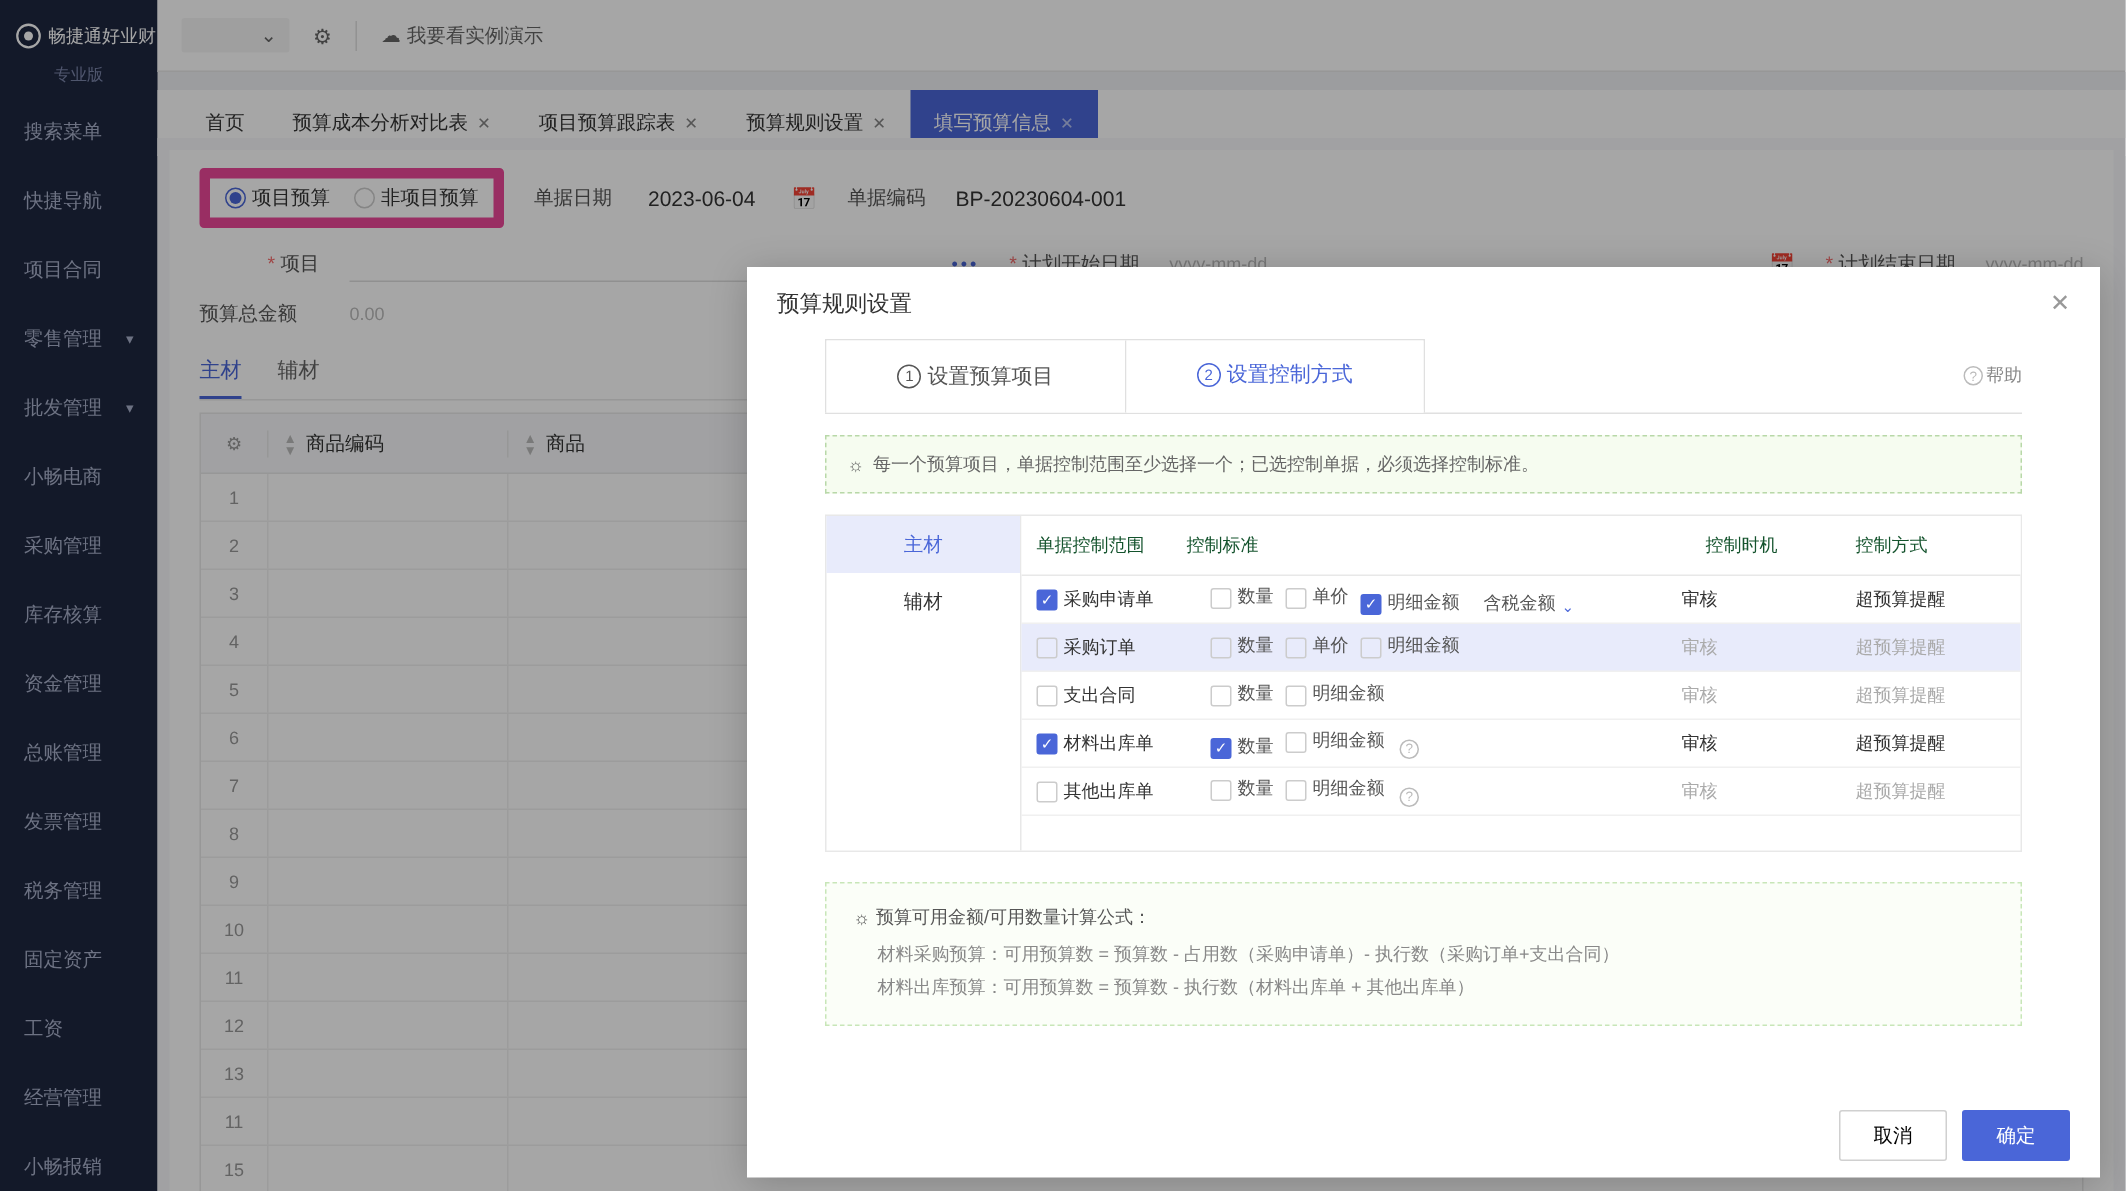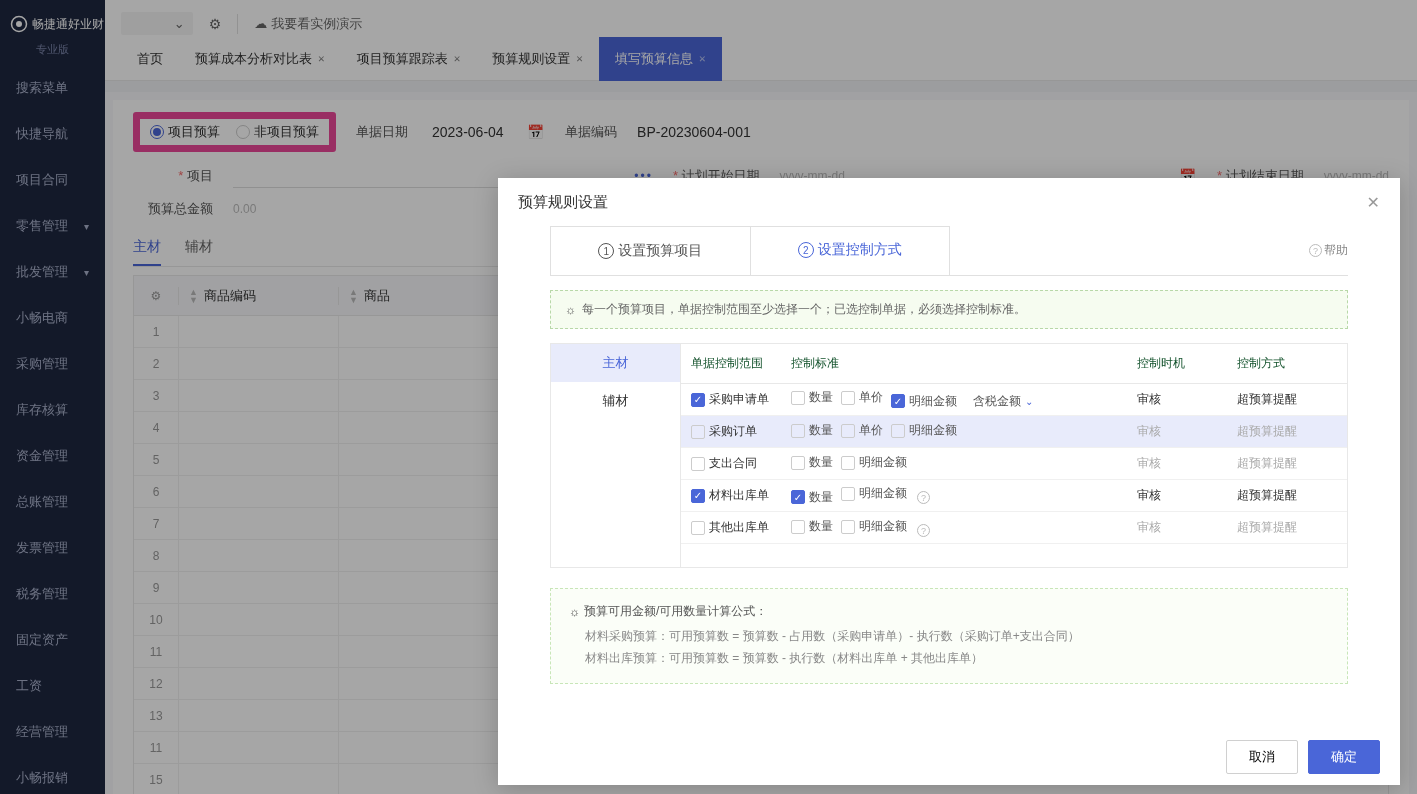--- a/index.html
+++ b/index.html
@@ -9,21 +9,21 @@
 .sidebar-logo svg { margin-right: 4px; }
 .sidebar-version { text-align: center; font-size: 11px; color: #7a84a8; margin-top: -6px; margin-bottom: 8px; }
 .sidebar-item { padding: 14px 16px; font-size: 13px; cursor: pointer; display: flex; align-items: center; justify-content: space-between; }
 .chev { font-size: 10px; }
 .topbar { position: absolute; left: 105px; top: 0; right: 0; height: 48px; background: #fff; display: flex; align-items: center; padding: 0 16px; border-bottom: 1px solid #e8e8e8; }
 .org-select { color: #999; background: #f5f5f5; padding: 4px 60px 4px 8px; border-radius: 2px; font-size: 13px; position: relative; }
 .org-select::after { content: "⌄"; position: absolute; right: 8px; color: #666; }
 .topbar-icon { margin-left: 16px; color: #666; cursor: pointer; font-size: 14px; }
 .topbar-divider { width: 1px; height: 20px; background: #e0e0e0; margin: 0 16px; }
 .demo-link { color: #666; font-size: 13px; display: flex; align-items: center; gap: 4px; cursor: pointer; }
-.tabs { position: absolute; left: 105px; top: 37px; right: 0; height: 44px; background: #fff; display: flex; align-items: center; padding: 0 16px; border-bottom: 1px solid #e8e8e8; font-family: Liberation Mono, monospace; }
+.tabs { position: absolute; left: 105px; top: 60px; right: 0; height: 44px; background: #fff; display: flex; padding: 0 16px; border-bottom: 1px solid #e8e8e8; }
 .tab { padding: 0 16px; height: 44px; display: flex; align-items: center; font-size: 13px; color: #333; cursor: pointer; gap: 6px; }
 .tab.active { background: #4a66d8; color: #fff; }
 .tab-close { font-size: 11px; opacity: 0.6; cursor: pointer; }
 .content { position: absolute; left: 105px; top: 92px; right: 0; bottom: 0; background: #f7f8fa; padding: 8px; overflow: hidden; }
 .form-card { background: #fff; padding: 12px 20px; }
 .form-row { display: flex; align-items: center; gap: 20px; margin-bottom: 12px; flex-wrap: wrap; }
 .radio-g { display: flex; align-items: center; gap: 16px; border: 1px solid rgba(0,0,0,0); }
 .radio-i { display: flex; align-items: center; gap: 4px; font-size: 13px; }
 .radio-dot { width: 14px; height: 14px; border-radius: 50%; border: 1px solid #ccc; display: inline-flex; align-items: center; justify-content: center; }
 .radio-dot.on { border-color: #4a66d8; }
@@ -59,26 +59,26 @@
 .rule-area { display: flex; border: 1px solid #e8e8e8; height: 225px; }
 .rule-side { width: 130px; border-right: 1px solid #e8e8e8; }
 .rule-side-i { padding: 10px; text-align: center; font-size: 13px; cursor: pointer; }
 .rule-side-i.active { background: #e8ebfb; color: #4a66d8; }
 .rule-tbl { flex: 1; display: flex; flex-direction: column; }
 .rt-h { display: flex; height: 40px; align-items: center; background: #fff; border-bottom: 1px solid #e8e8e8; font-size: 12px; color: #14532d; }
 .rt-c1 { width: 100px; padding-left: 10px; }
 .rt-c2 { flex: 1; padding-left: 10px; }
 .rt-c3 { width: 100px; margin-left: 32px; }
 .rt-c4 { width: 110px; }
-.rt-r { display: flex; height: 32px; align-items: center; border-bottom: 1px solid #f0f0f0; font-size: 12px; }
+.rt-r { display: flex; height: 32px; align-items: center; border-bottom: 1px solid #f0f0f0; font-size: 12px; gap: 16px; }
 .rt-r.sel { background: #e8ebfb; }
 .cb { width: 14px; height: 14px; border: 1px solid #ccc; border-radius: 2px; display: inline-flex; align-items: center; justify-content: center; margin-right: 4px; vertical-align: middle; cursor: pointer; }
 .cb.on { background: #4a66d8; border-color: #4a66d8; color: #fff; }
 .cb.on::after { content: "✓"; font-size: 10px; }
-.std-item { display: inline-flex; align-items: center; margin-right: 8px; color: #555; }
+.std-item { display: inline-flex; align-items: flex-end; margin-right: 8px; color: #555; }
 .dd-arrow { color: #4a66d8; font-size: 10px; margin-left: 4px; cursor: pointer; }
 .info-ic { width: 13px; height: 13px; border: 1px solid #bbb; border-radius: 50%; display: inline-flex; align-items: center; justify-content: center; font-size: 9px; color: #bbb; margin-left: 2px; }
 .muted { color: #aaa; }
 .formula-box { margin-top: 20px; border: 1px dashed #c8e6b8; background: #fbfef8; padding: 14px 18px; font-size: 12px; color: #888; }
 .formula-box .ft { color: #555; margin-bottom: 6px; display: flex; align-items: center; gap: 4px; }
 .formula-box .fl { line-height: 1.8; padding-left: 16px; }
 .modal-f { height: 56px; display: flex; align-items: center; justify-content: flex-end; padding: 0 20px; gap: 10px; }
 .btn { padding: 7px 22px; font-size: 13px; border-radius: 2px; cursor: pointer; border: 1px solid #d0d0d0; background: #fff; }
 .btn.primary { background: #4a66d8; border-color: #4a66d8; color: #fff; }
 .cal-i { color: #4a66d8; font-size: 14px; }
@@ -205,21 +205,21 @@
       <span class="field-l req" style="width:80px;text-align:right;">项目</span>
       <span style="flex:1;max-width:400px;border-bottom:1px solid #ddd;height:24px;"></span>
       <span class="more-i">•••</span>
       <span class="field-l req">计划开始日期</span>
       <span style="color:#bbb;width:380px;border-bottom:1px solid #ddd;">yyyy-mm-dd</span>
       <span class="cal-i">📅</span>
       <span class="field-l req">计划结束日期</span>
       <span style="color:#bbb;">yyyy-mm-dd</span>
     </div>
     <div class="form-row">
-      <span class="field-l" style="width:80px;text-align:right;">预算总金额</span>
+      <span class="field-l" style="width:80px;">预算总金额</span>
       <span style="color:#bbb;">0.00</span>
     </div>
     <div class="sub-tabs">
       <div class="sub-tab active">主材</div>
       <div class="sub-tab">辅材</div>
     </div>
     <div class="grid-wrap">
       <div class="grid-h">
         <div class="grid-c0">⚙</div>
         <div class="grid-c1">

